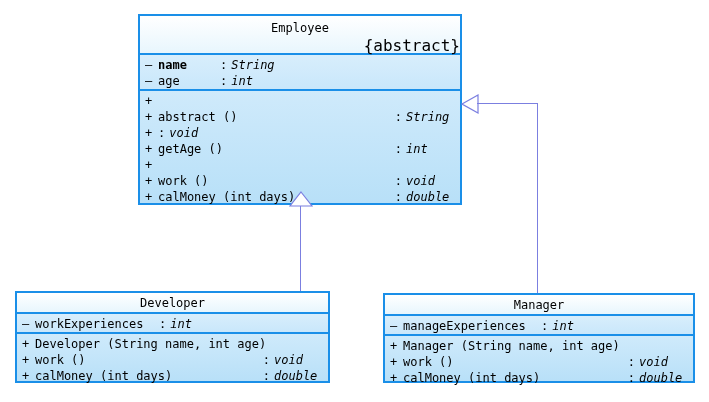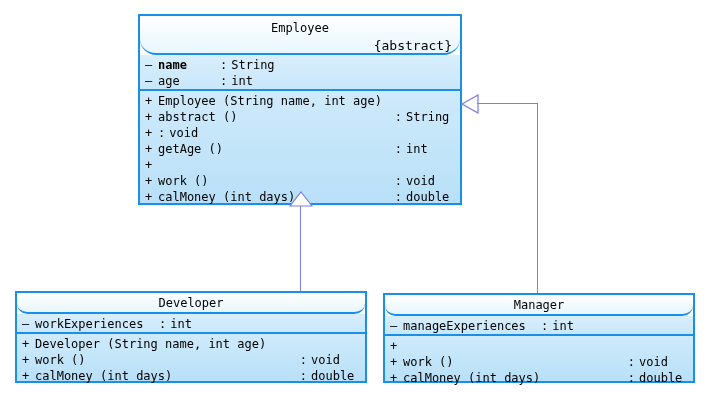--- a/index.html
+++ b/index.html
@@ -23,44 +23,43 @@
     border: 2px solid #1a8fe8;
     background: #ffffff;
   }
   .compartment {
     box-sizing: border-box;
     position: relative;
   }
   .comp-header {
     background: linear-gradient(to bottom, #ffffff 0%, #f2fafe 55%, #e8f6fd 100%);
     border-bottom: 2px solid #1a8fe8;
-    border-radius: 16px;
   }
   .comp-attrs {
     background: linear-gradient(to bottom, #d8eefc 0%, #c9e7fb 100%);
     border-bottom: 2px solid #1a8fe8;
   }
   .comp-methods {
     background: linear-gradient(to bottom, #cfeafb 0%, #b8e0f8 100%);
   }
 
   .class-title {
     text-align: center;
     font-size: 12px;
     color: #000000;
     line-height: 18px;
     padding-top: 3px;
     letter-spacing: 0px;
   }
   .class-stereo {
     text-align: right;
-    font-size: 13px;
+    font-size: 16px;
     color: #000000;
     line-height: 17px;
-    padding-right: 8px;
+    padding-right: 0;
   }
 
   
   .member {
     display: flex;
     align-items: baseline;
     font-size: 12px;
     line-height: 16px;
     color: #000000;
     white-space: pre;
@@ -76,20 +75,21 @@
     overflow: hidden;
   }
   .m-colon {
     flex: 0 0 auto;
     padding-right: 4px;
   }
   .m-type {
     flex: 0 0 auto;
     text-align: left;
     padding-right: 6px;
+    font-style: italic;
   }
   
   .attr .m-name {
     flex: 0 0 auto;
     white-space: pre;
   }
 
   
   .conn {
     position: absolute;
@@ -129,21 +129,20 @@
         <span class="m-vis">–</span>
         <span class="m-name" style="width:62px;">age </span>
         <span class="m-colon">:</span>
         <span class="m-type">int</span>
       </div>
     </div>
 
     <div class="compartment comp-methods" style="height:112px; padding-top:2px;">
       <div class="member">
         <span class="m-vis">+</span>
-        <span class="m-sig">Employee (String name, int age)</span>
         <span class="m-colon"></span>
         <span class="m-type" style="width:48px;"></span>
       </div>
       <div class="member">
         <span class="m-vis">+</span>
         <span class="m-sig">abstract ()</span>
         <span class="m-colon">:</span>
         <span class="m-type" style="width:48px;">String</span>
       </div>
       <div class="member">
@@ -170,21 +169,21 @@
       </div>
       <div class="member">
         <span class="m-vis">+</span>
         <span class="m-sig">calMoney (int days)</span>
         <span class="m-colon">:</span>
         <span class="m-type" style="width:48px;">double</span>
       </div>
     </div>
   </div>
 
-  <div class="umlbox" id="box-developer" style="left:15px; top:291px; width:352px; height:92px;">
+  <div class="umlbox" id="box-developer" style="left:15px; top:291px; width:315px; height:92px;">
 
     <div class="compartment comp-header" style="height:21px;">
       <div class="class-title" style="padding-top:1px;">Developer</div>
     </div>
 
     <div class="compartment comp-attrs" style="height:20px; padding-top:2px;">
       <div class="member attr">
         <span class="m-vis">–</span>
         <span class="m-name" style="width:124px;">workExperiences</span>
         <span class="m-colon">:</span>
@@ -225,20 +224,21 @@
         <span class="m-vis">–</span>
         <span class="m-name" style="width:138px;">manageExperiences</span>
         <span class="m-colon">:</span>
         <span class="m-type">int</span>
       </div>
     </div>
 
     <div class="compartment comp-methods" style="height:45px; padding-top:2px;">
       <div class="member">
         <span class="m-vis">+</span>
+        <span class="m-sig">Manager (String name, int age)</span>
         <span class="m-colon"></span>
         <span class="m-type" style="width:48px;"></span>
       </div>
       <div class="member">
         <span class="m-vis">+</span>
         <span class="m-sig">work ()</span>
         <span class="m-colon">:</span>
         <span class="m-type" style="width:48px;">void</span>
       </div>
       <div class="member">

